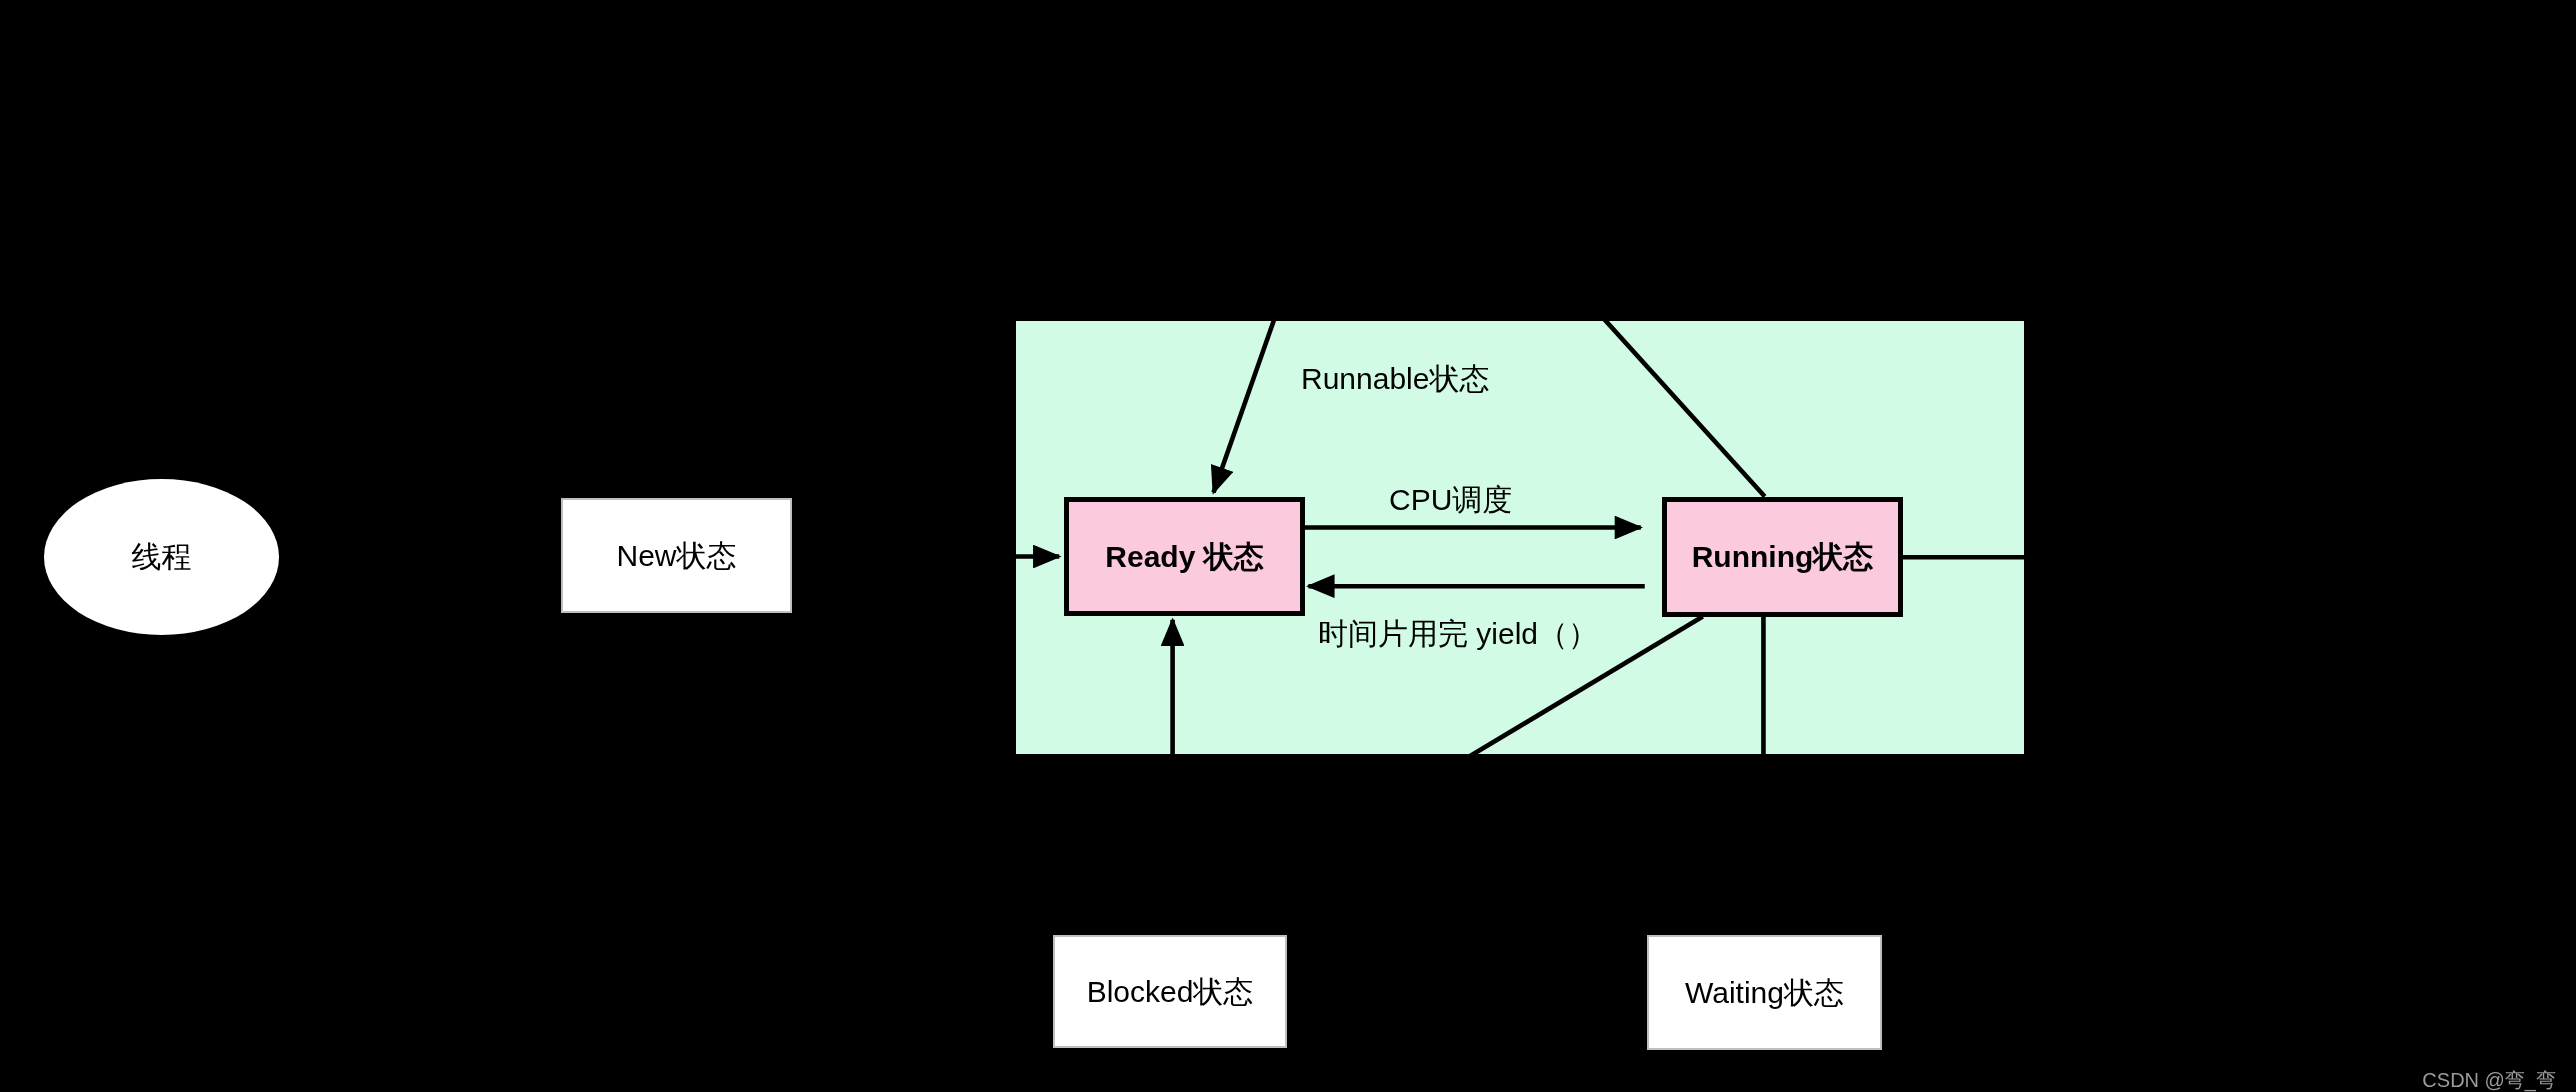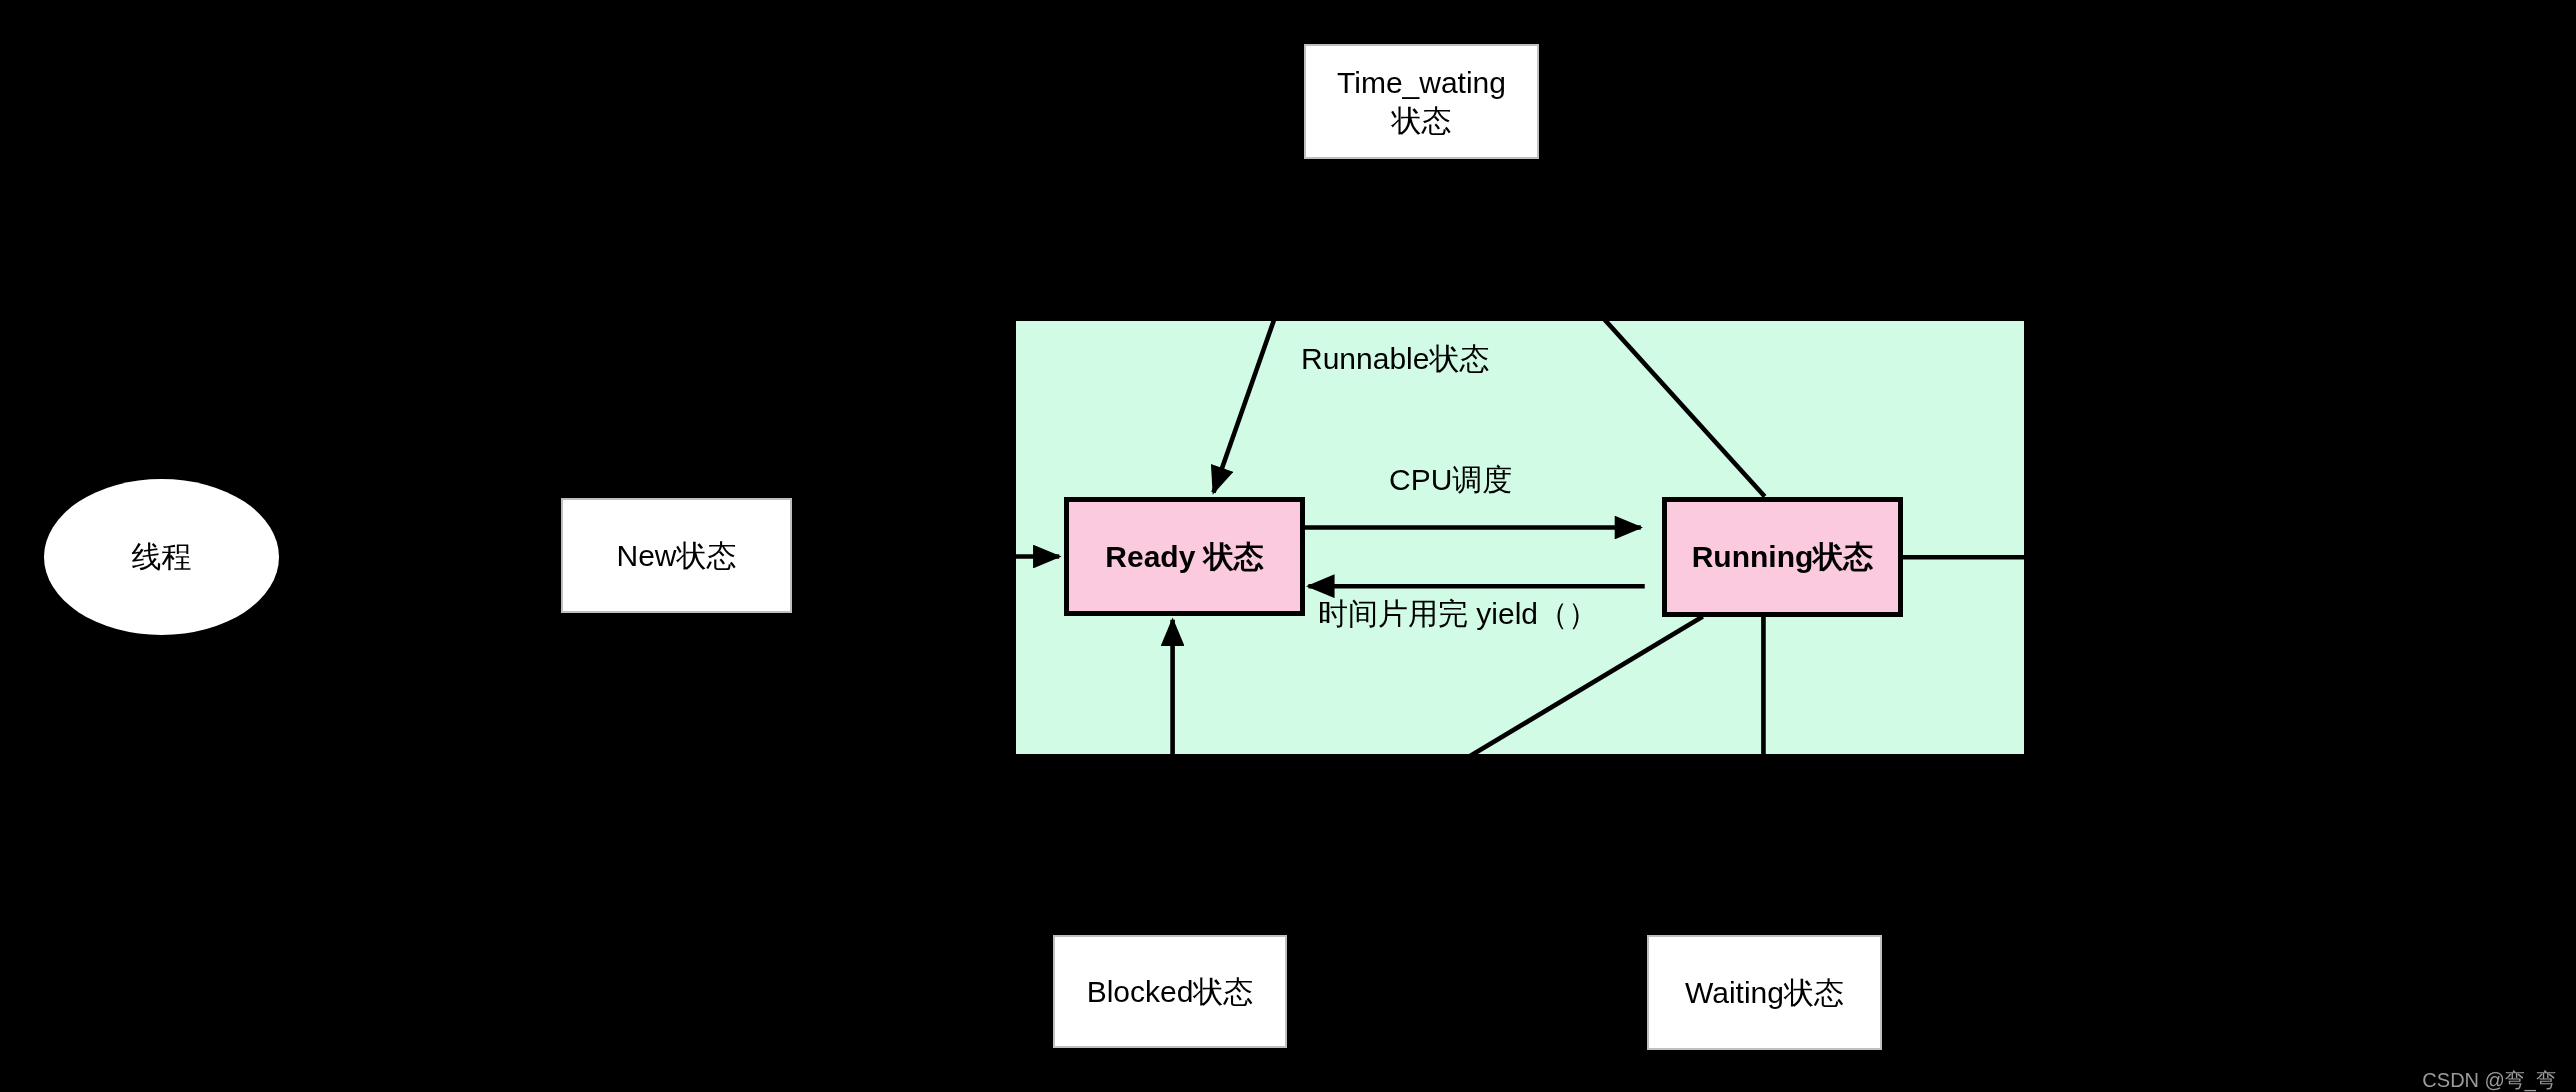--- a/index.html
+++ b/index.html
@@ -32,21 +32,21 @@
   .n-new        { left:561px;  top:498px; width:231px; height:115px; }
   .n-timewaiting{ left:1304px; top:44px;  width:235px; height:115px; }
   .n-ready      { left:1064px; top:497px; width:241px; height:119px; }
   .n-running    { left:1645px; top:497px; width:241px; height:120px;margin-left:17px; }
   .n-terminated { left:2300px; top:499px; width:235px; height:116px; }
   .n-blocked    { left:1053px; top:935px;width:234px; height:113px; }
   .n-waiting    { left:1647px; top:935px;width:235px; height:115px; }
 
   .flabel {
     position:absolute; z-index:3; font-size:30px; line-height:36px;
-    color:#000; white-space:nowrap;
+    color:#000; white-space:nowrap;margin-top:20px;
   }
   .l-runnable { left:1301px; top:341px; }
   .l-cpu      { left:1389px; top:462px; }
   .l-yield    { left:1318px; top:596px; }
 
   .watermark {
     position:absolute; z-index:4; right:20px; top:1071px;
     font-size:20px; line-height:18.5px; color:var(--watermark,#9b9b9b);
     white-space:nowrap;
   }
@@ -77,24 +77,20 @@
   </svg>
 
   <div class="node n-thread">
     <span>线程</span>
   </div>
 
   <div class="node white n-new">
     <span>New状态</span>
   </div>
 
-  <div class="node white n-timewaiting">
-    <span>Time_wating
-状态</span>
-  </div>
 
   <div class="node pink n-ready">
     <span>Ready 状态</span>
   </div>
 
   <div class="node pink n-running">
     <span>Running状态</span>
   </div>
 
 

